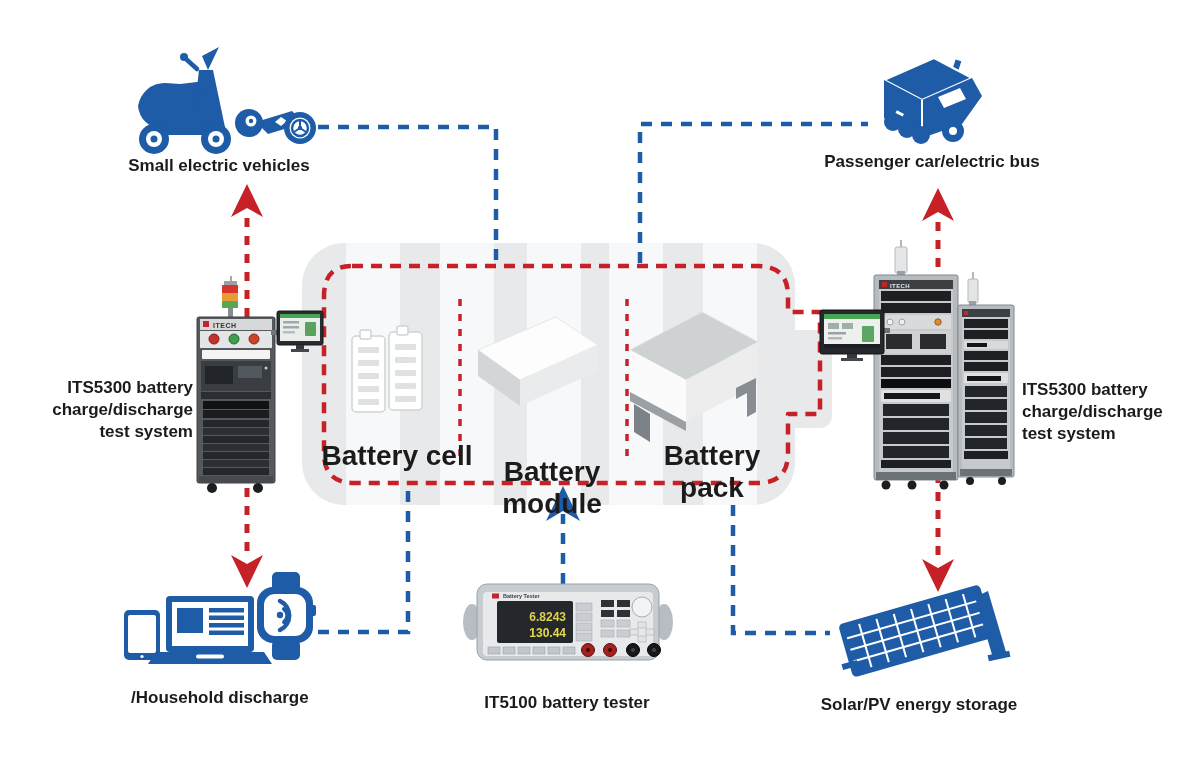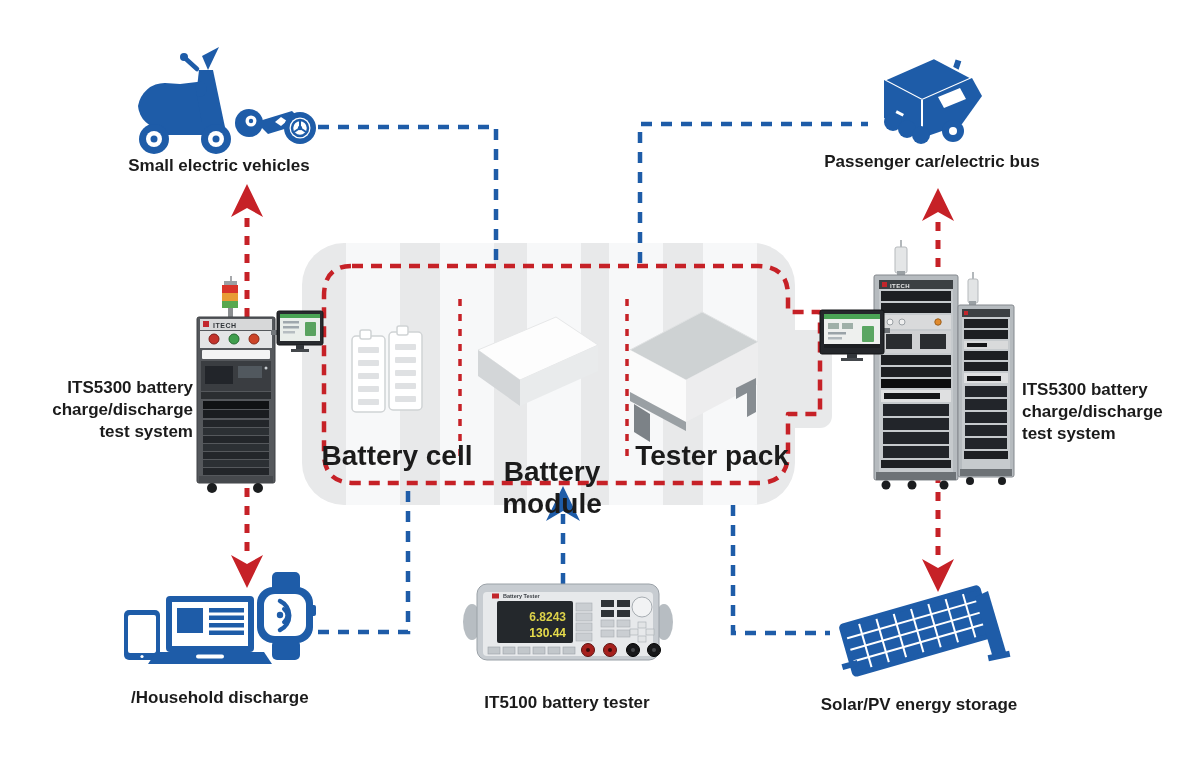--- a/index.html
+++ b/index.html
@@ -404,15 +404,15 @@
   <div class="lbl lbl-app" style="left:131px;top:686px;width:260px;line-height:23px;">
     <div>/Household discharge</div>
   </div>
 
   <div class="lbl lbl-app center" style="left:437px;top:692px;width:260px;">IT5100 battery tester</div>
 
   <div class="lbl lbl-app center" style="left:789px;top:694px;width:260px;">Solar/PV energy storage</div>
 
   <div class="lbl lbl-stage center" style="left:317px;top:440px;width:160px;">Battery cell</div>
   <div class="lbl lbl-stage center" style="left:472px;top:456px;width:160px;">Battery module</div>
-  <div class="lbl lbl-stage center" style="left:632px;top:440px;width:160px;">Tester pack</div>
+  <div class="lbl lbl-stage center" style="left:632px;top:440px;width:160px;">Battery pack</div>
 
 </div>
 
 </body></html>

